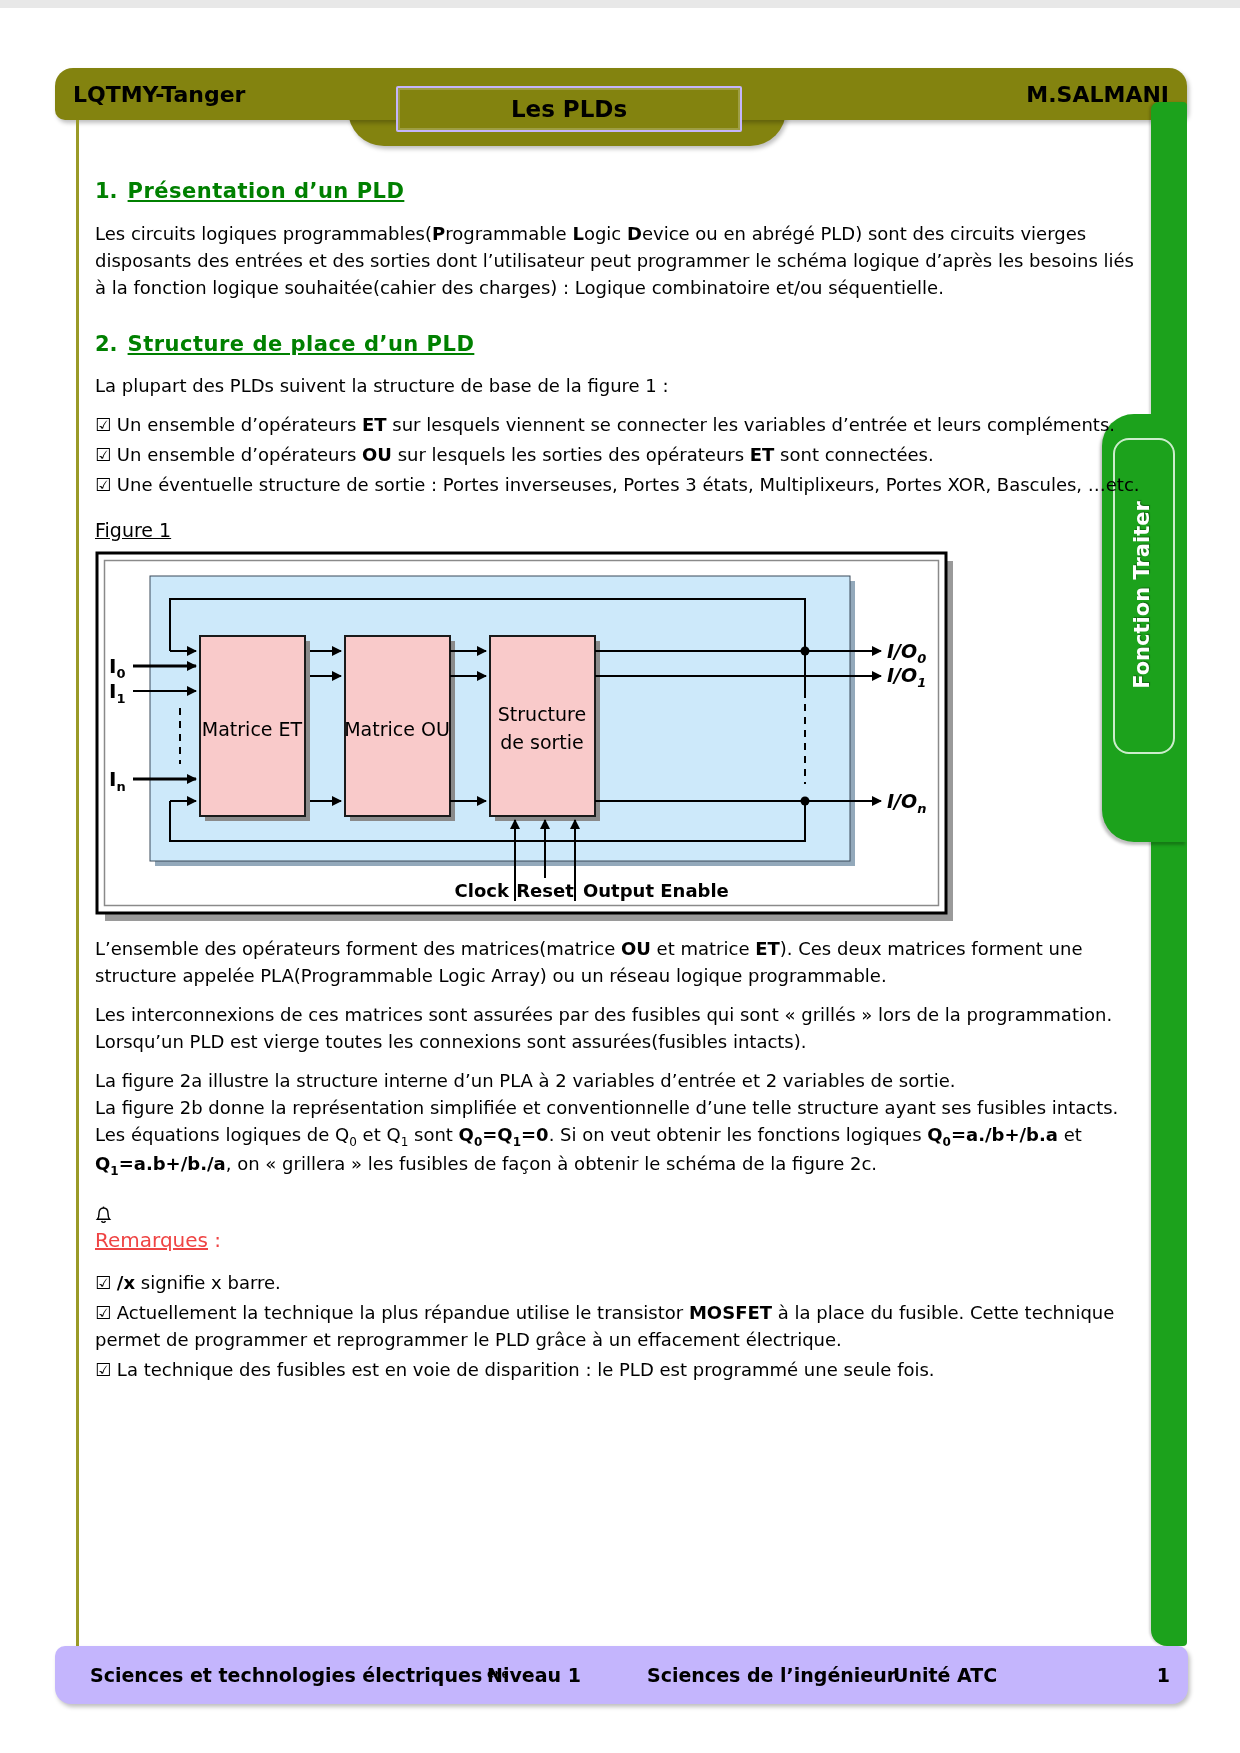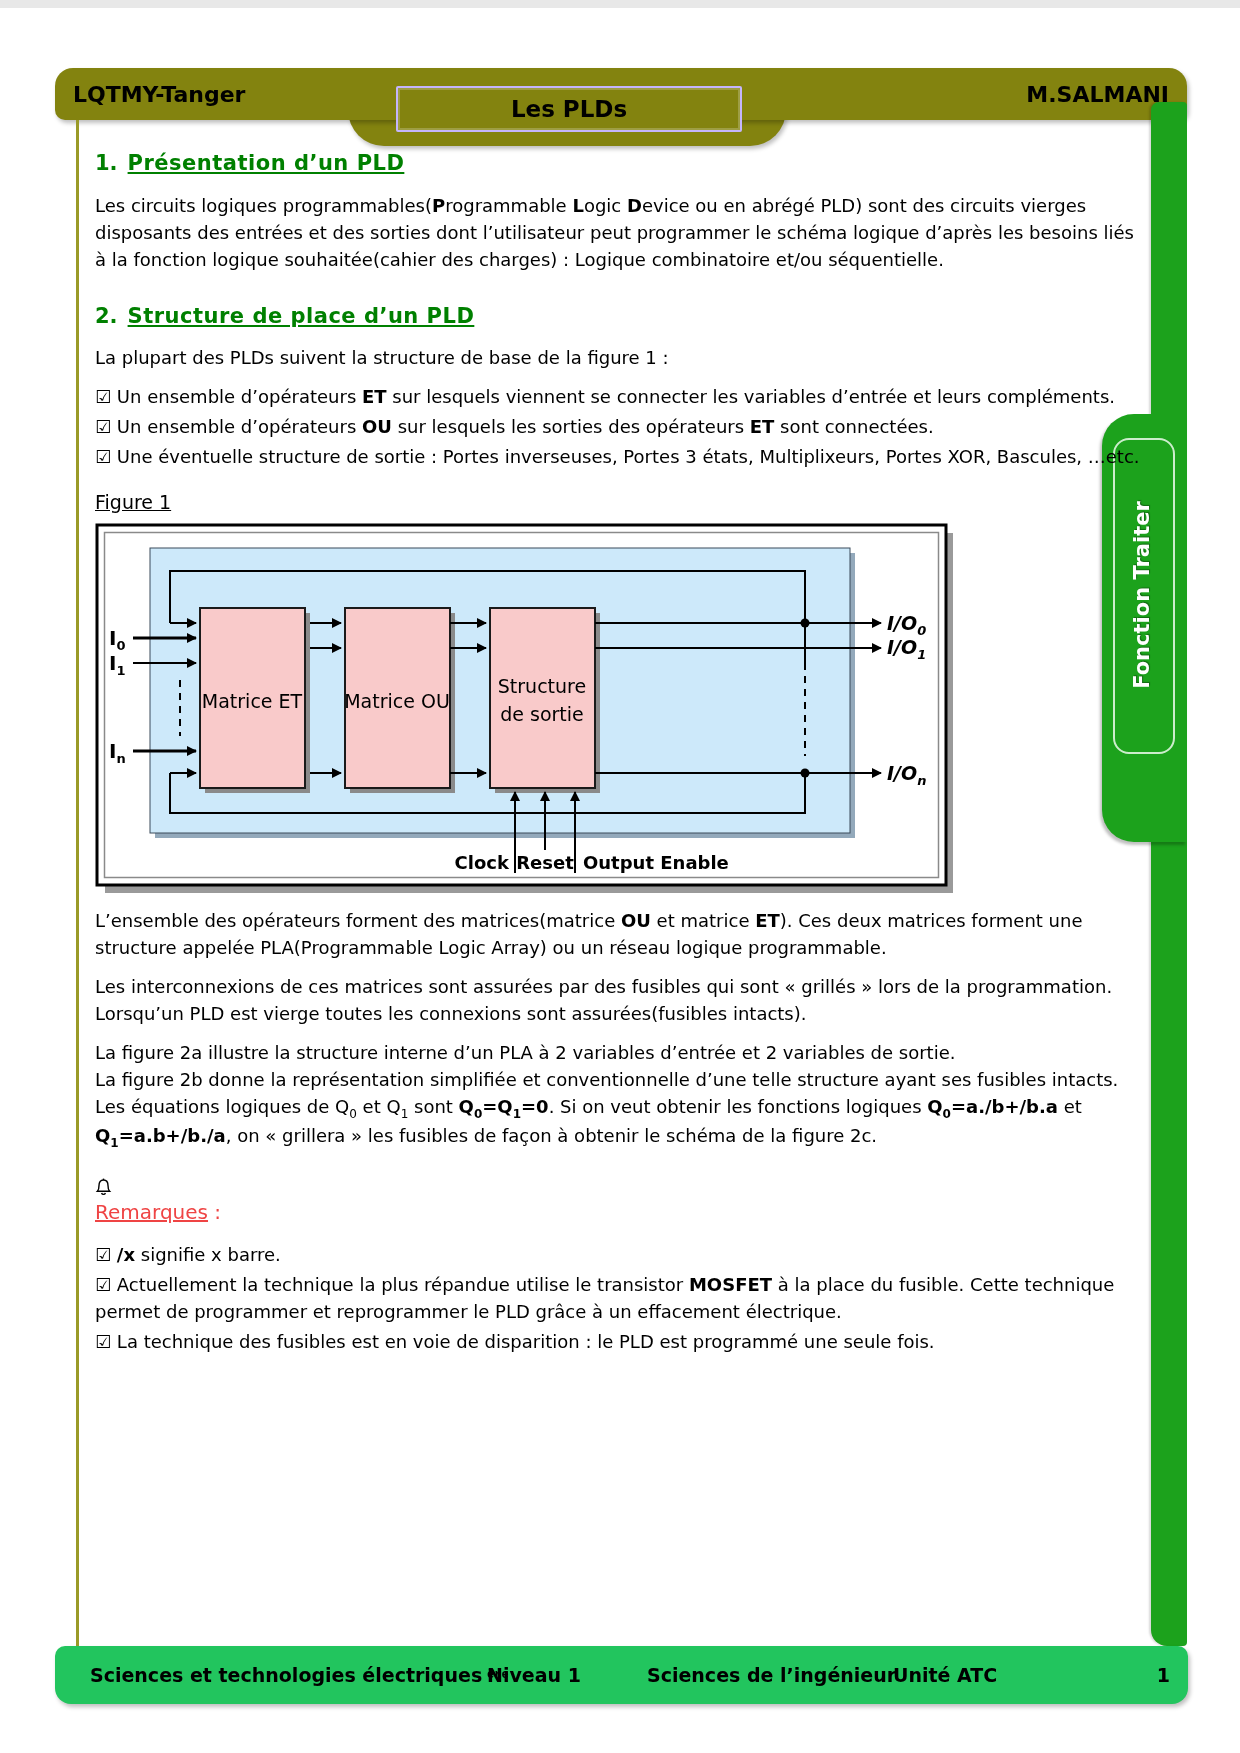--- a/index.html
+++ b/index.html
@@ -33,21 +33,21 @@
                     border:2px solid rgba(235,250,235,.85);border-radius:16px;}
   .side-label{position:absolute;left:1028px;top:574px;width:230px;height:26px;
               transform:rotate(-90deg);transform-origin:center;
               text-align:center;color:#fff;font-weight:bold;font-size:21px;
               text-shadow:1px 1px 1px rgba(0,0,0,.35);}
 
   
   .left-rule{position:absolute;left:76px;top:112px;width:3px;height:1526px;background:#9a9a28;}
 
   
-  .content{position:absolute;left:95px;top:112px;width:1050px;font-size:18px;line-height:1.5;}
+  .content{position:absolute;left:95px;top:140px;width:1050px;font-size:18px;line-height:1.5;}
   .sec{margin:28px 0 10px 0;font-size:21px;font-weight:bold;color:#008000;}
   .sec .sec-num{margin-right:10px;}
   .sec .sec-text{text-decoration:underline;letter-spacing:.5px;}
   .content p{margin:12px 0;}
   .bullet{margin:3px 0 !important;}
   b{font-weight:bold;}
   sub{font-size:12px;}
 
   .fig-label{margin-top:18px;margin-bottom:6px;font-weight:normal;font-size:19px;
              text-decoration:underline;}
@@ -57,21 +57,21 @@
   .svg-in{font-weight:bold;font-size:20px;}
   .svg-ctl{font-weight:bold;font-size:18px;}
   .svg-sub{font-size:13px;}
 
   .remark-head{margin-top:26px;margin-bottom:14px;font-size:20px;font-weight:normal;color:#ef4444;}
   .remark-head .rq{text-decoration:underline;}
   .bell{vertical-align:-2px;margin-right:8px;}
 
   
   .footer{position:absolute;left:55px;top:1638px;width:1133px;height:58px;
-          background:#22c55e;border-radius:10px 10px 16px 16px;
+          background:#c4b5fd;border-radius:10px 10px 16px 16px;
           box-shadow:2px 3px 4px rgba(0,0,0,.25);
           font-weight:bold;font-size:19px;}
   .footer span{position:absolute;top:50%;transform:translateY(-50%);white-space:nowrap;}
   .f-left{left:35px;}
   .f-niveau{left:432px;}
   .f-mid{left:592px;}
   .f-unit{left:838px;}
   .f-page{right:18px;}
   .f-sup{font-size:12px;vertical-align:7px;font-family:Liberation Mono, monospace;}
 </style>

